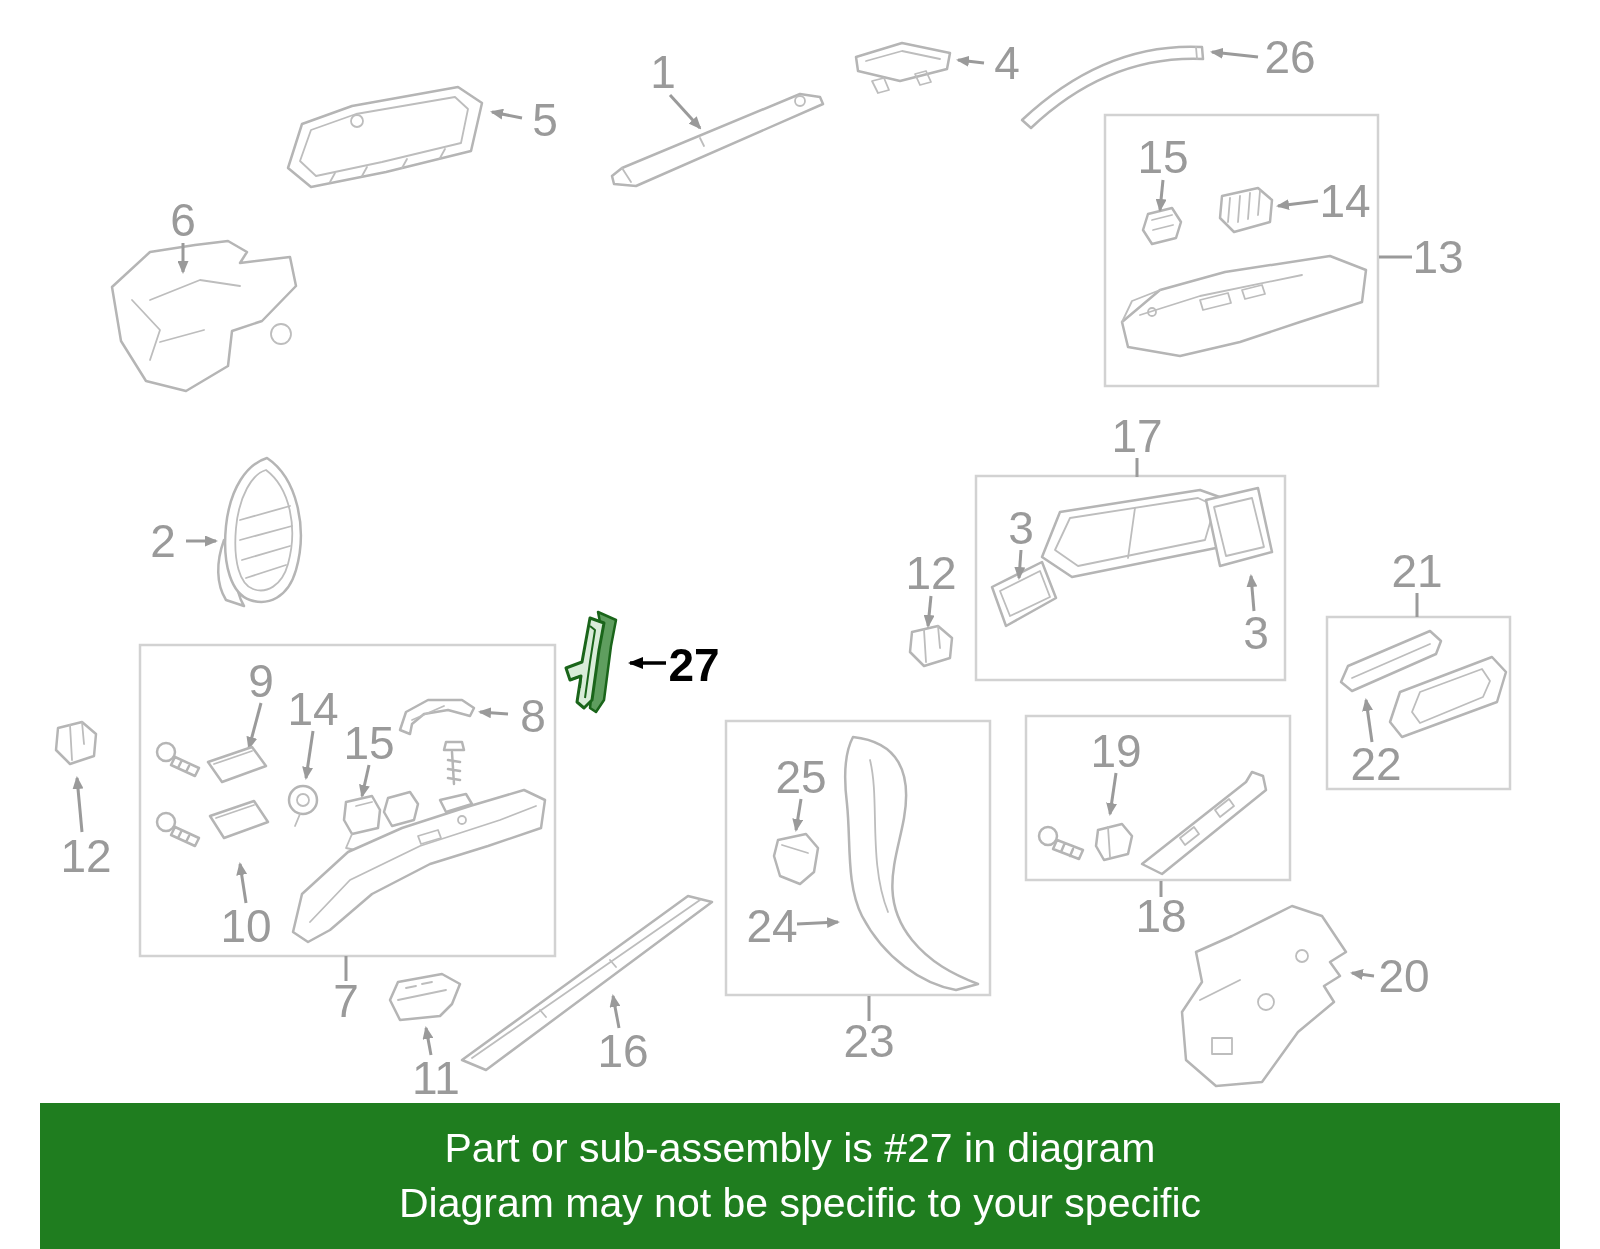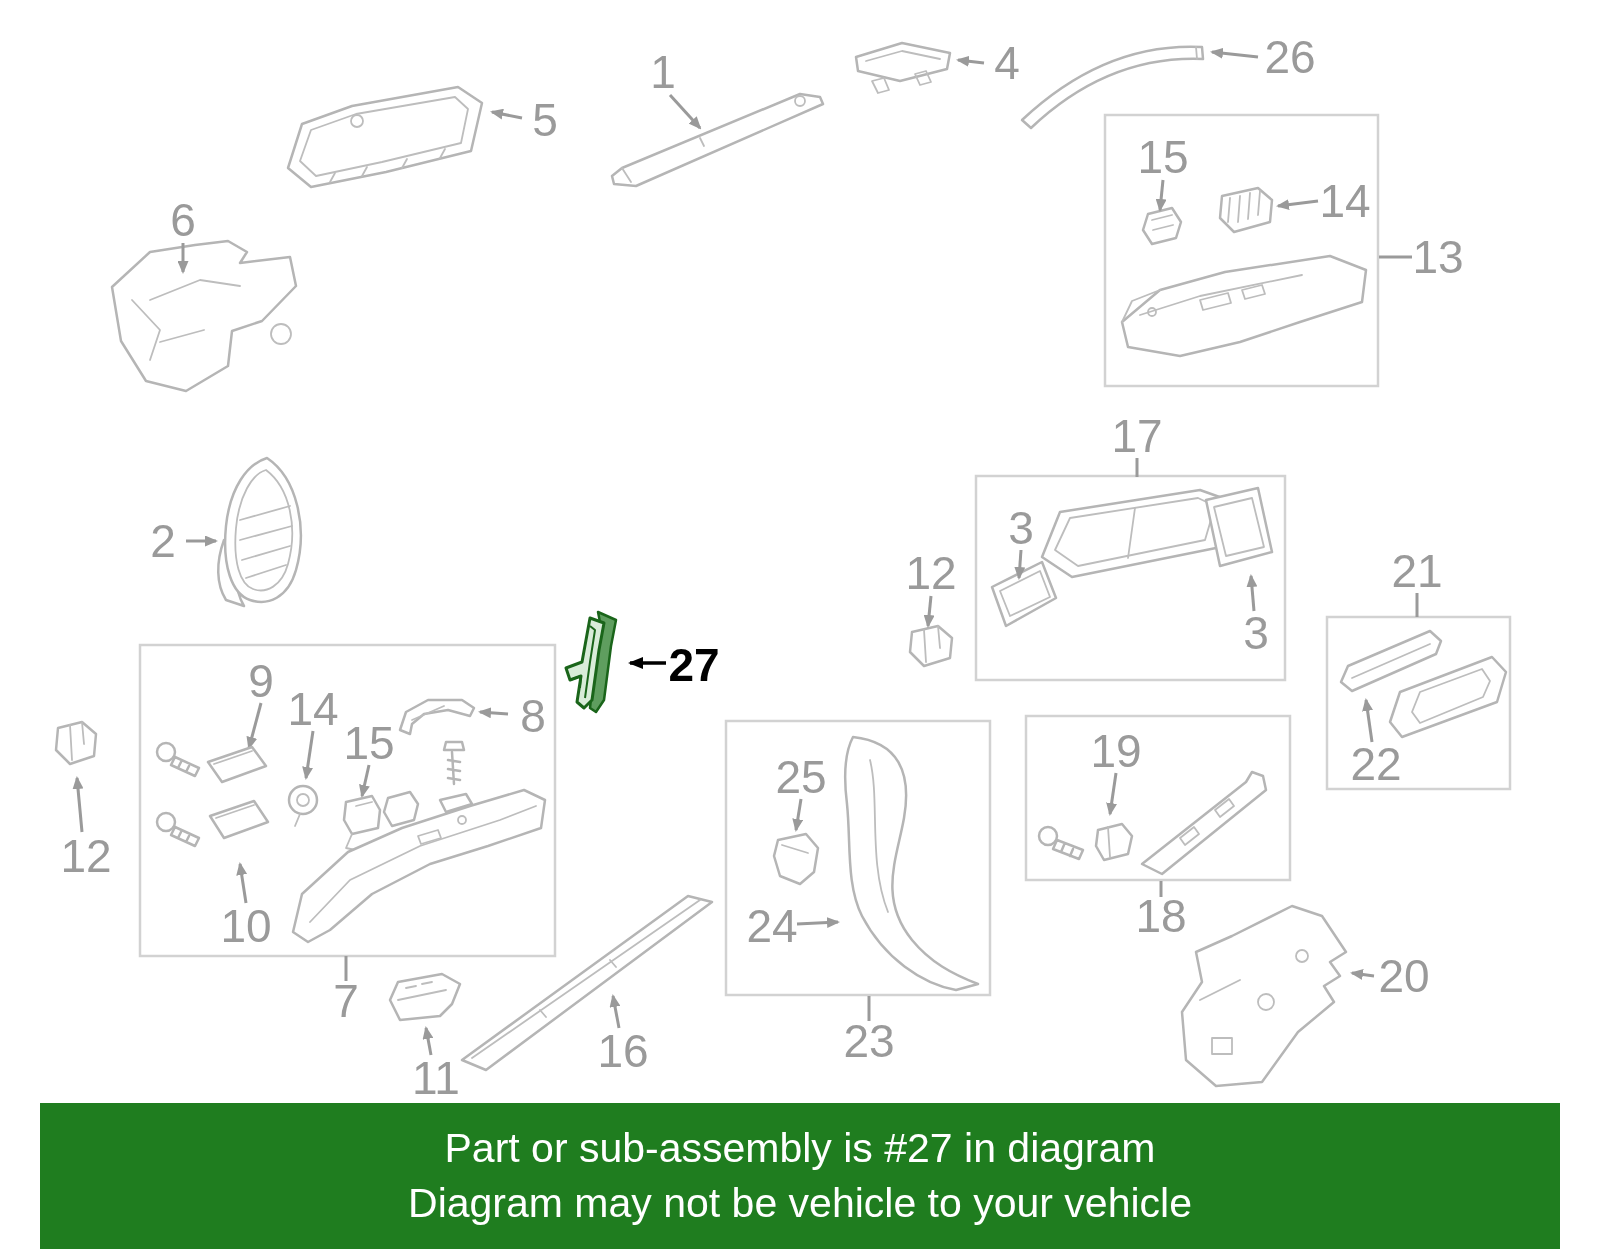--- a/index.html
+++ b/index.html
@@ -281,16 +281,16 @@
     <path class="partf" d="M390,1000 L398,982 L442,974 L460,984 L452,1004 L440,1016 L400,1020 Z"></path>
     <path class="thin" d="M398,1000 L446,990 M406,988 l10,-2 M422,984 l10,-2"></path>
   </g>
   <line class="leader" x1="431" y1="1055" x2="426" y2="1028" marker-end="url(#ah-gray)"></line>
   <text class="lbl" x="436" y="1078">11</text>
 
 </svg>
 
 <div class="banner">
   <div>Part or sub-assembly is #27 in diagram</div>
-  <div>Diagram may not be vehicle to your vehicle</div>
+  <div>Diagram may not be specific to your specific</div>
 </div>
 
 </div>
 
 </body></html>

